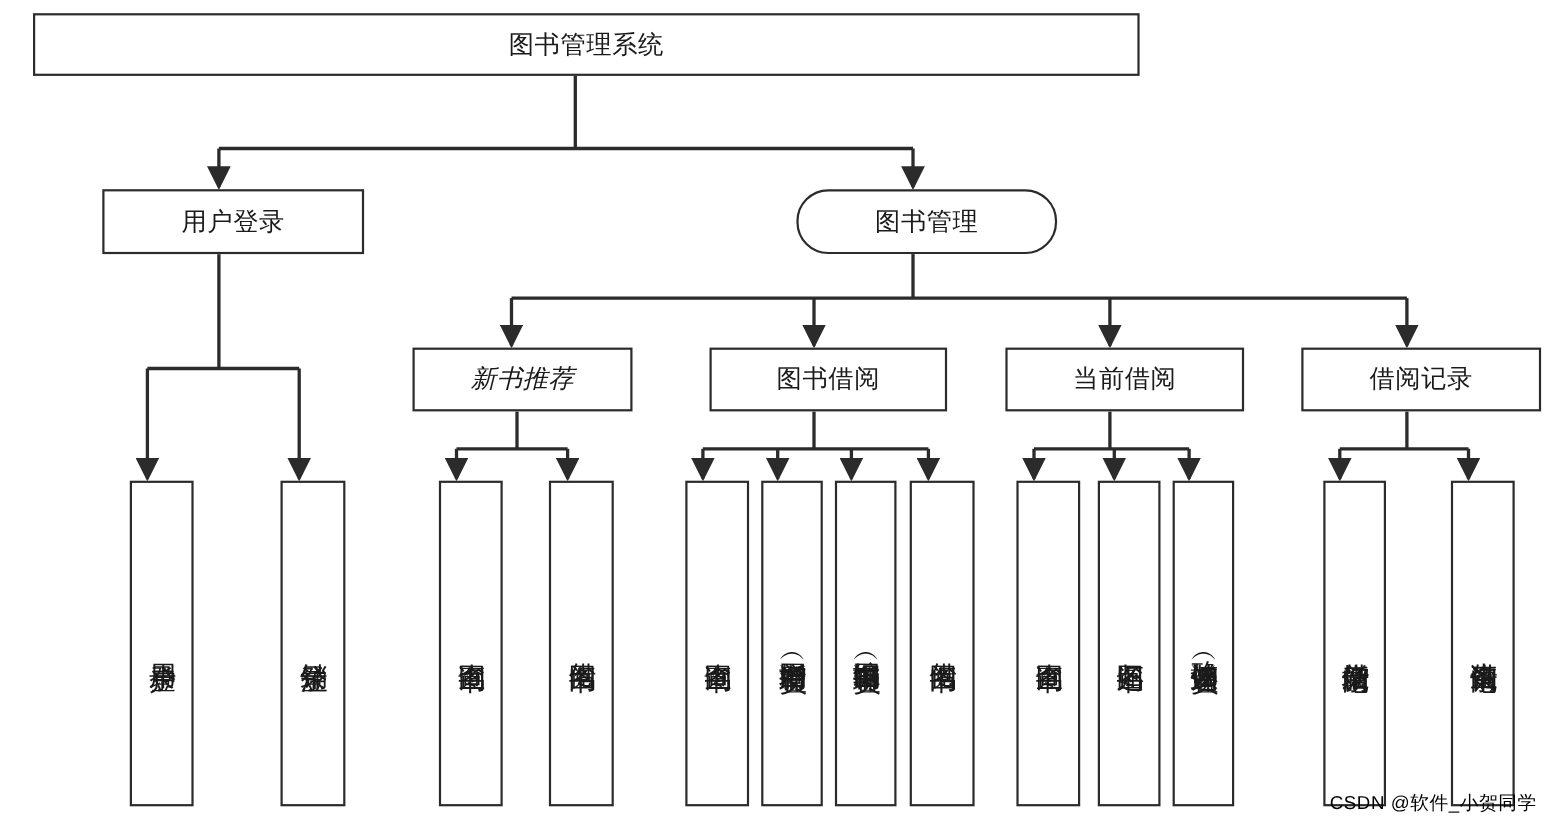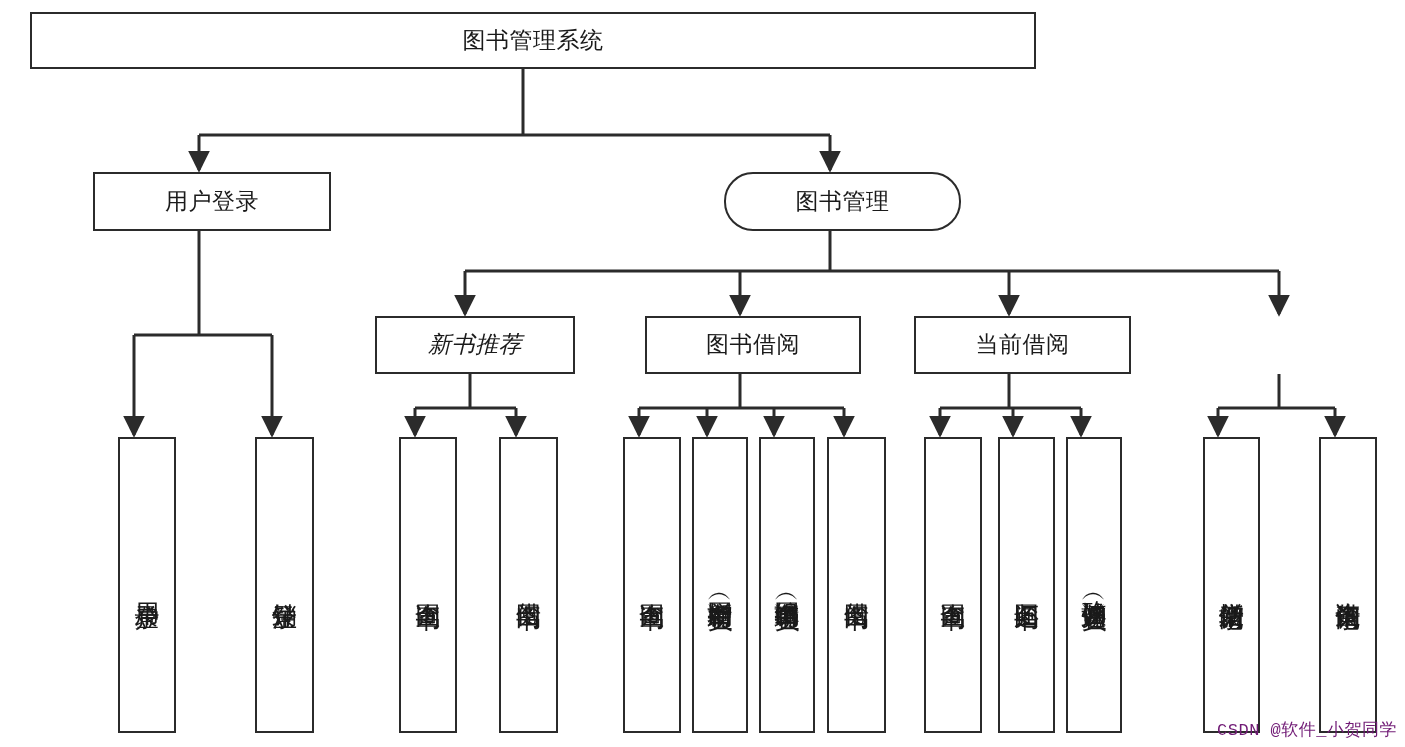--- a/index.html
+++ b/index.html
@@ -62,25 +62,24 @@
     left: 17px;
     top: 12px;
     width: 1006px;
     height: 57px;
   }
   #watermark {
     position: absolute;
     right: 8px;
     bottom: 6px;
     font-size: 17px;
-    color: #701a75;
+    color: #000000;
     letter-spacing: 0.5px;
     white-space: nowrap;
     user-select: none;
-    font-family: Liberation Mono, monospace;
   }
 </style>
 </head>
 <body>
 
 <div id="diagram-root">
 
   <svg id="edge-layer" viewBox="0 0 1405 747" width="1405" height="747">
     <defs>
       <marker id="arrow" viewBox="0 0 12 12" refX="10.5" refY="6" markerWidth="7.2" markerHeight="7.2" orient="auto-start-reverse">
@@ -144,20 +143,23 @@
 
   <div class="node node-h" style="left:362px;top:316px;width:200px;height:58px;font-style:italic;">
     <span>新书推荐</span>
   </div>
   <div class="node node-h" style="left:632px;top:316px;width:216px;height:58px;">
     <span>图书借阅</span>
   </div>
   <div class="node node-h" style="left:901px;top:316px;width:217px;height:58px;">
     <span>当前借阅</span>
   </div>
+  <div class="node node-h" style="left:1170px;top:316px;width:218px;height:58px;">
+    <span>借阅记录</span>
+  </div>
 
   <div class="node node-v" style="left:105px;top:437px;width:58px;height:296px;">
     <span class="vtext">用户登录</span>
   </div>
   <div class="node node-v" style="left:242px;top:437px;width:59px;height:296px;">
     <span class="vtext">注销登录</span>
   </div>
   <div class="node node-v" style="left:386px;top:437px;width:58px;height:296px;">
     <span class="vtext">查询图书</span>
   </div>

